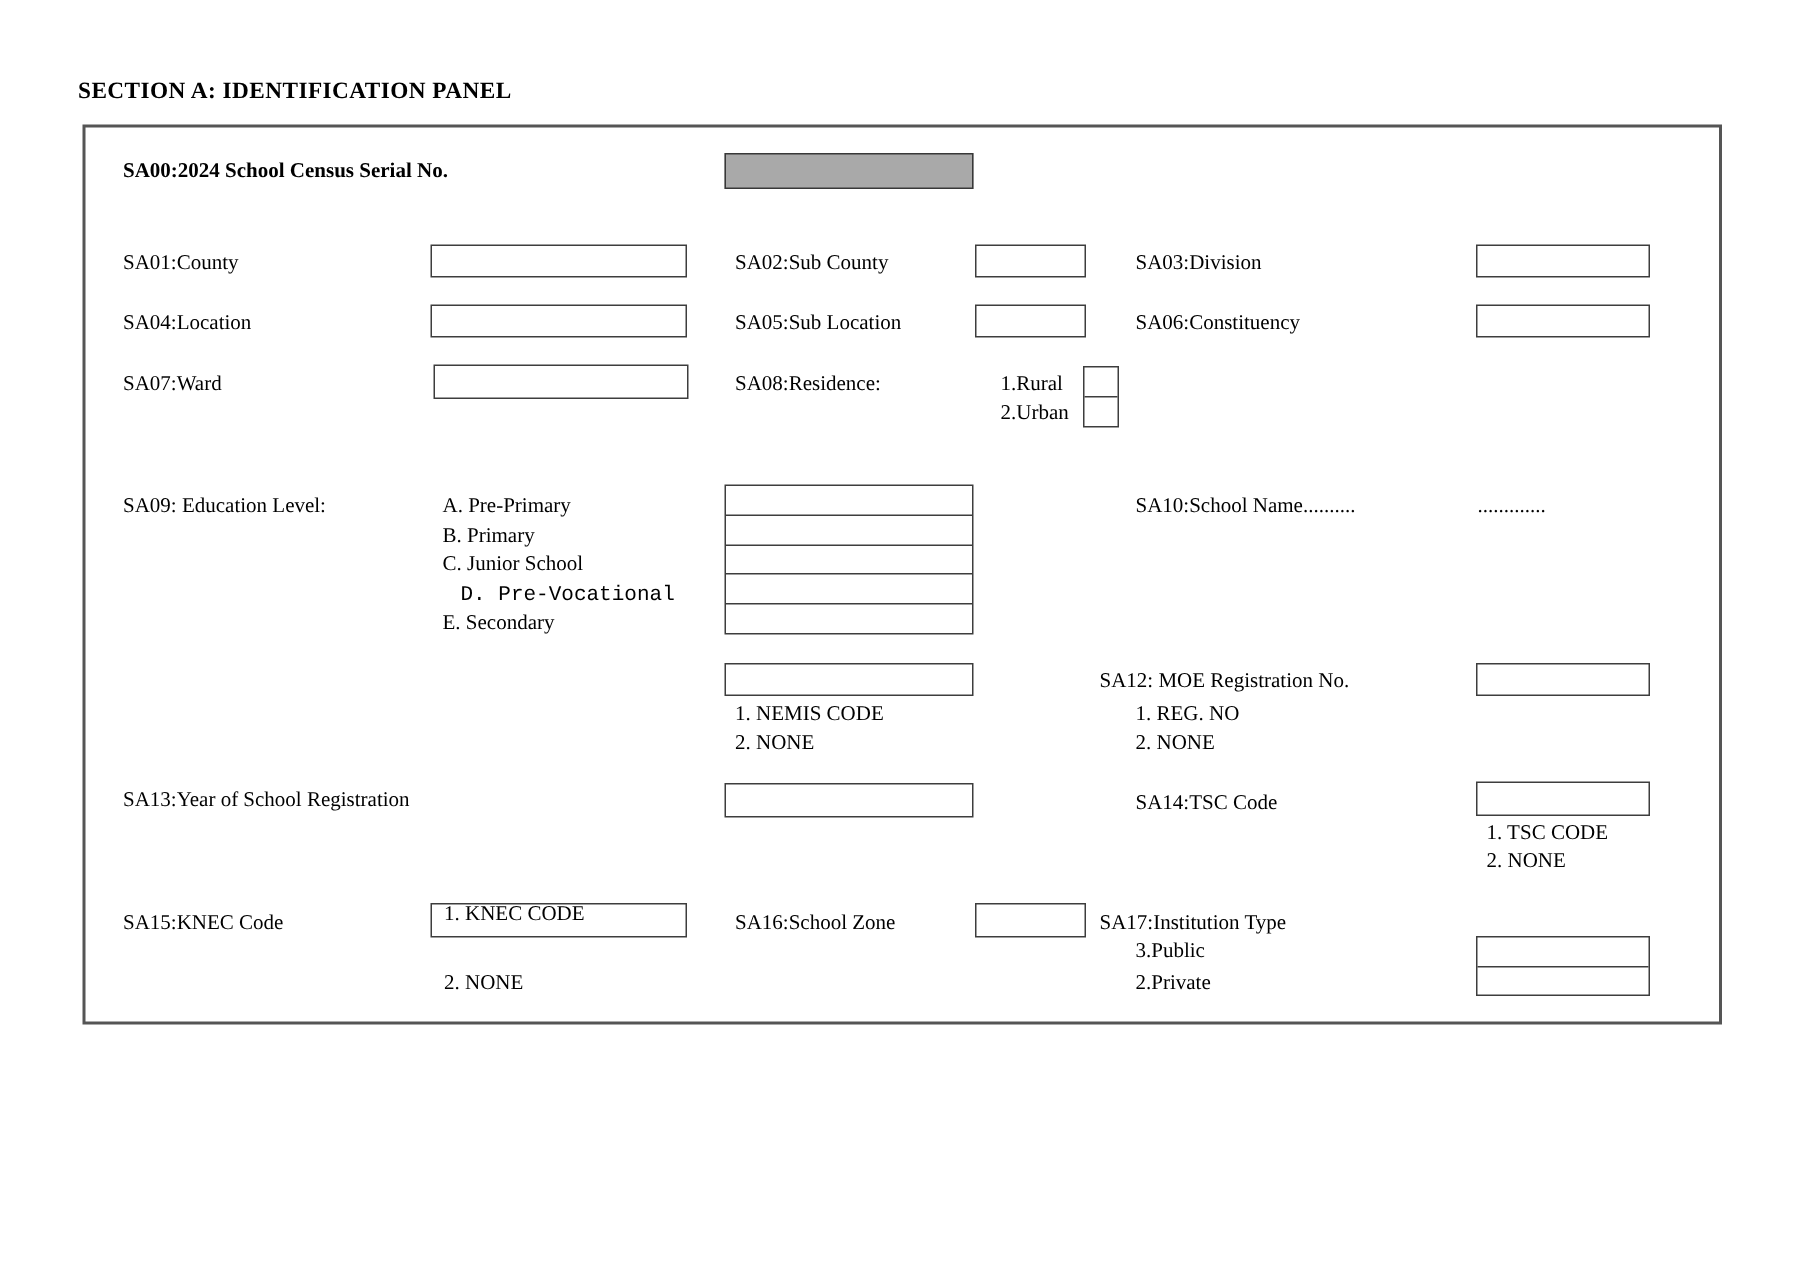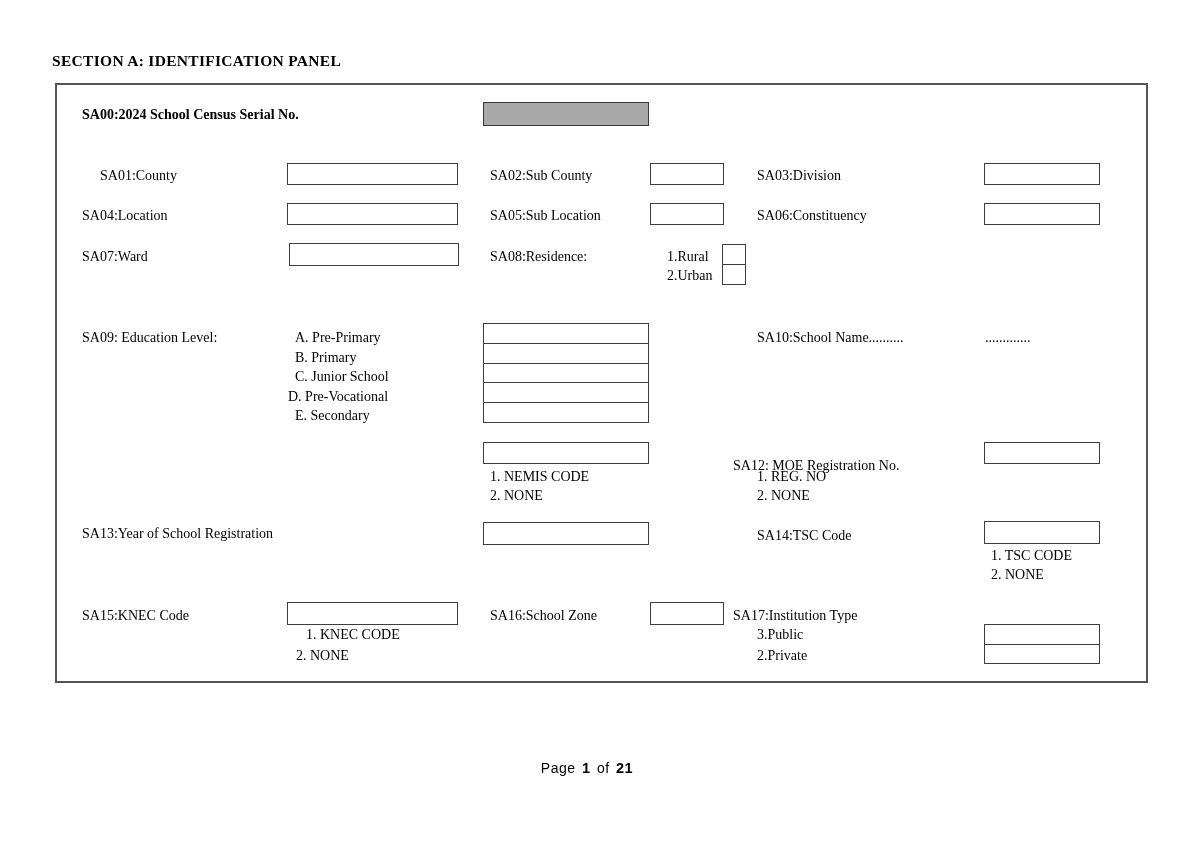--- a/index.html
+++ b/index.html
@@ -1,18 +1,18 @@
 <!DOCTYPE html>
 <html><head>
 <meta charset="utf-8">
 <style>
   html,body{margin:0;padding:0;background:#fff;}
   #page{
     position:relative;width:1172px;height:849px;background:#ffffff;
-    font-family:"Liberation Serif","DejaVu Serif",serif;color:#000;overflow:hidden;
+    font-family:"Liberation Serif","DejaVu Serif",serif;color:#000;overflow:hidden;padding-left:16px;
   }
   .lbl{position:absolute;font-size:14px;line-height:18px;white-space:nowrap;}
   .title{
     position:absolute;left:52px;top:52px;font-size:15.5px;font-weight:bold;
     letter-spacing:0.3px;white-space:nowrap;
   }
   .panel{
     position:absolute;left:55px;top:83px;width:1093px;height:600px;
     border:2px solid #555555;box-sizing:border-box;background:#fff;
   }
@@ -39,21 +39,21 @@
 
 <div id="page">
 
   <div class="title">SECTION A: IDENTIFICATION PANEL</div>
 
   <div class="panel"></div>
 
   <div class="lbl" style="left:82px;top:106px;font-weight:bold;">SA00:2024 School Census Serial No.</div>
   <div class="box gray" style="left:483px;top:102px;width:166px;height:24px;"></div>
 
-  <div class="lbl" style="left:82px;top:167px;margin-left:18px;">SA01:County</div>
+  <div class="lbl" style="left:82px;top:167px;">SA01:County</div>
   <div class="box" style="left:287px;top:163px;width:171px;height:22px;"></div>
   <div class="lbl" style="left:490px;top:167px;">SA02:Sub County</div>
   <div class="box" style="left:650px;top:163px;width:74px;height:22px;"></div>
   <div class="lbl" style="left:757px;top:167px;">SA03:Division</div>
   <div class="box" style="left:984px;top:163px;width:116px;height:22px;"></div>
 
   <div class="lbl" style="left:82px;top:207px;">SA04:Location</div>
   <div class="box" style="left:287px;top:203px;width:171px;height:22px;"></div>
   <div class="lbl" style="left:490px;top:207px;">SA05:Sub Location</div>
   <div class="box" style="left:650px;top:203px;width:74px;height:22px;"></div>
@@ -67,61 +67,55 @@
   <div class="lbl" style="left:667px;top:267px;">2.Urban</div>
   <div class="stack" style="left:722px;top:244px;width:24px;height:41px;">
     <div class="cell"></div>
     <div class="cell"></div>
   </div>
 
   <div class="lbl" style="left:82px;top:329px;">SA09: Education Level:</div>
   <div class="lbl" style="left:295px;top:329px;">A. Pre-Primary</div>
   <div class="lbl" style="left:295px;top:349px;">B. Primary</div>
   <div class="lbl" style="left:295px;top:368px;">C. Junior School</div>
-  <div class="lbl" style="left:288px;top:388px;">D. Pre-Vocational</div>
+  <div class="lbl" style="left:307px;top:388px;font-family:Liberation Mono, monospace;">D. Pre-Vocational</div>
   <div class="lbl" style="left:295px;top:407px;">E. Secondary</div>
   <div class="stack" style="left:483px;top:323px;width:166px;height:100px;">
     <div class="cell"></div>
     <div class="cell"></div>
     <div class="cell"></div>
     <div class="cell"></div>
     <div class="cell"></div>
   </div>
   <div class="lbl" style="left:757px;top:329px;">SA10:School Name..........</div>
   <div class="lbl" style="left:985px;top:329px;">.............</div>
 
   <div class="box" style="left:483px;top:442px;width:166px;height:22px;"></div>
   <div class="lbl" style="left:490px;top:468px;">1. NEMIS CODE</div>
   <div class="lbl" style="left:490px;top:487px;">2. NONE</div>
-  <div class="lbl" style="left:733px;top:446px;margin-top:11px;">SA12: MOE Registration No.</div>
+  <div class="lbl" style="left:733px;top:446px;">SA12: MOE Registration No.</div>
   <div class="box" style="left:984px;top:442px;width:116px;height:22px;"></div>
   <div class="lbl" style="left:757px;top:468px;">1. REG. NO</div>
   <div class="lbl" style="left:757px;top:487px;">2. NONE</div>
 
   <div class="lbl" style="left:82px;top:525px;">SA13:Year of School Registration</div>
   <div class="box" style="left:483px;top:522px;width:166px;height:23px;"></div>
   <div class="lbl" style="left:757px;top:527px;">SA14:TSC Code</div>
   <div class="box" style="left:984px;top:521px;width:116px;height:23px;"></div>
   <div class="lbl" style="left:991px;top:547px;">1. TSC CODE</div>
   <div class="lbl" style="left:991px;top:566px;">2. NONE</div>
 
   <div class="lbl" style="left:82px;top:607px;">SA15:KNEC Code</div>
   <div class="box" style="left:287px;top:602px;width:171px;height:23px;"></div>
-  <div class="lbl" style="left:296px;top:626px;margin-left:10px;">1. KNEC CODE</div>
+  <div class="lbl" style="left:296px;top:601px;">1. KNEC CODE</div>
   <div class="lbl" style="left:296px;top:647px;">2. NONE</div>
   <div class="lbl" style="left:490px;top:607px;">SA16:School Zone</div>
   <div class="box" style="left:650px;top:602px;width:74px;height:23px;"></div>
   <div class="lbl" style="left:733px;top:607px;">SA17:Institution Type</div>
   <div class="lbl" style="left:757px;top:626px;">3.Public</div>
   <div class="lbl" style="left:757px;top:647px;">2.Private</div>
   <div class="stack" style="left:984px;top:624px;width:116px;height:40px;">
     <div class="cell"></div>
     <div class="cell"></div>
   </div>
 
-  <div class="footer">
-    <span>Page</span>
-    <b>1</b>
-    <span>of</span>
-    <b>21</b>
-  </div>
 
 </div>
 
 </body></html>

